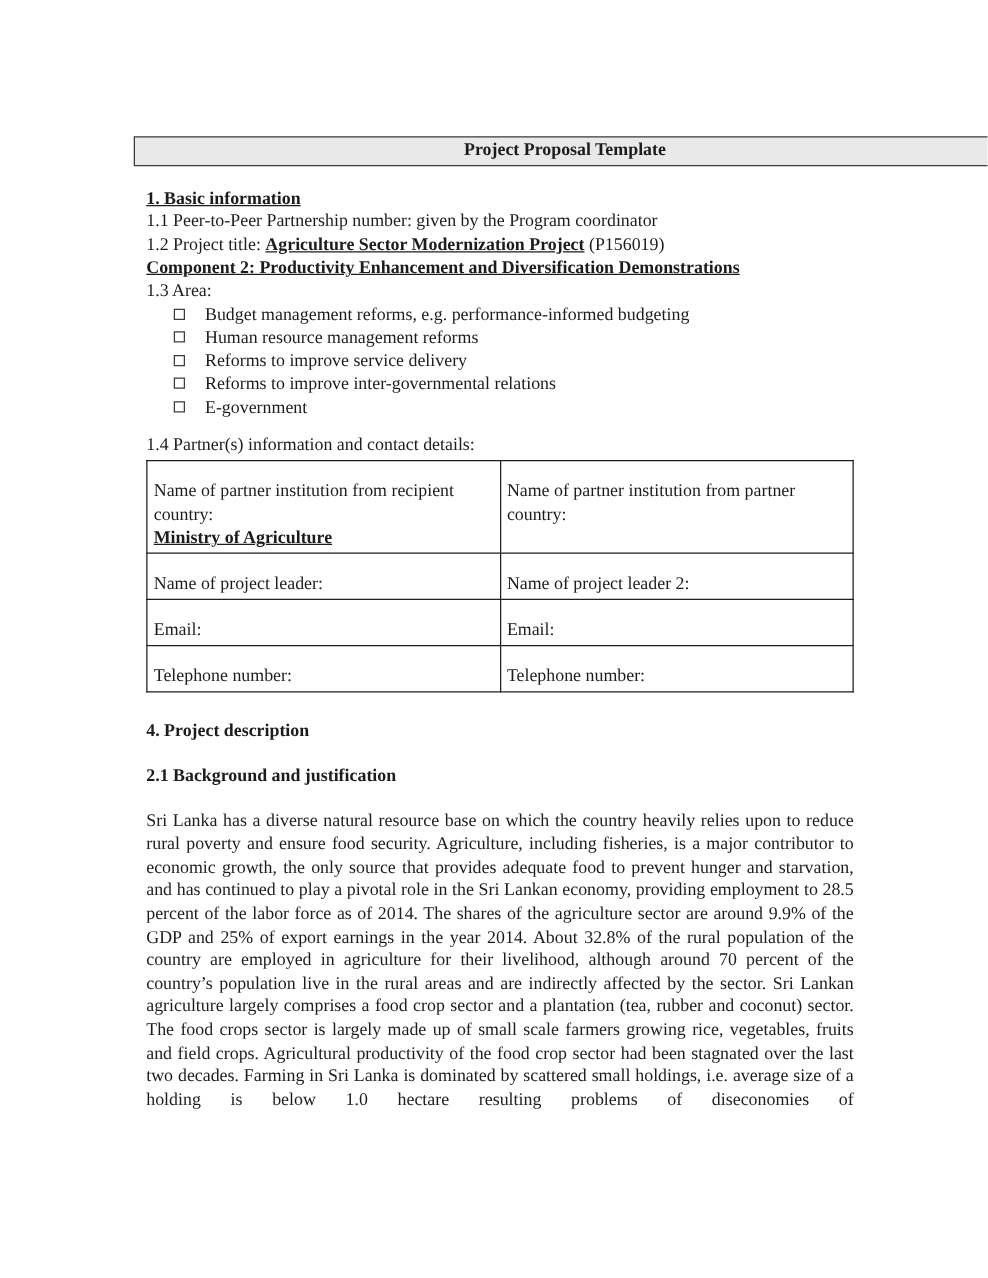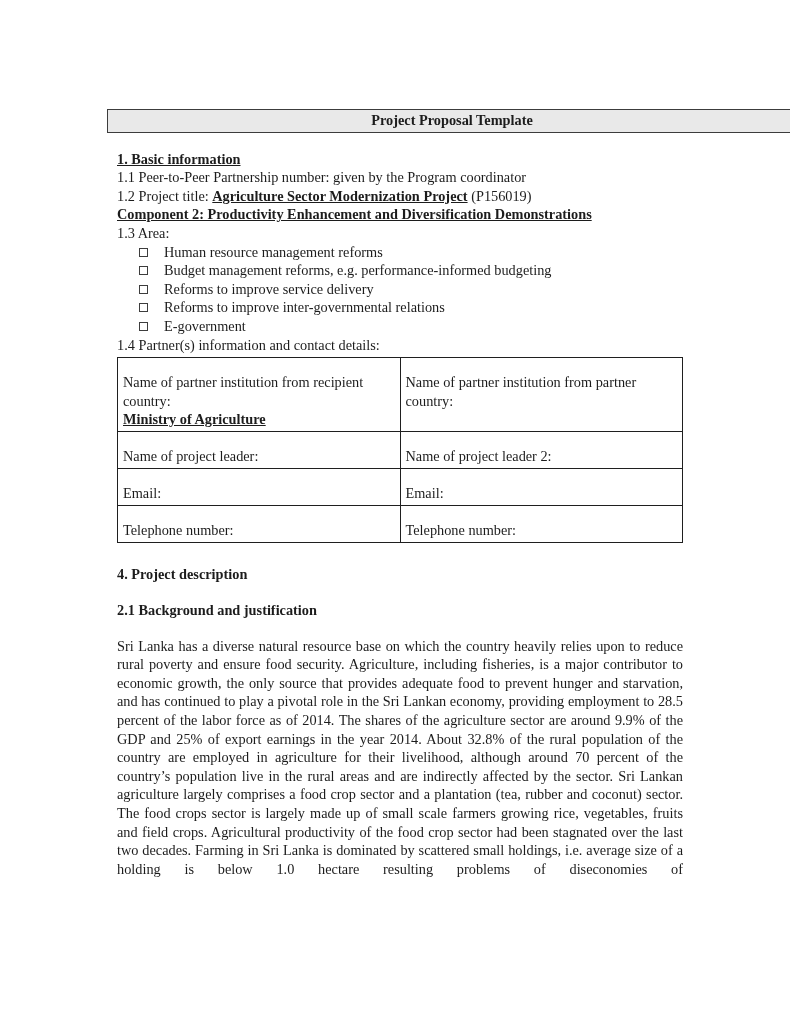--- a/index.html
+++ b/index.html
@@ -40,21 +40,21 @@
   .area-list { }
   .area-item { padding-left: 22px; }
   .cb {
     display: inline-block;
     width: 7px;
     height: 7px;
     border: 1px solid #3d3d3d;
     margin-right: 16px;
   }
 
-  .partners-label { }
+  .partners-label { margin-top: 11px; }
 
   table.partners {
     border-collapse: collapse;
     table-layout: fixed;
     width: 100%;
     margin-top: 3px;
   }
   table.partners td {
     box-sizing: border-box;
     width: 50%;
@@ -86,22 +86,22 @@
   </div>
 
   <div class="sec-basic">
     <div class="b">1. Basic information</div>
     <div>1.1 Peer-to-Peer Partnership number: given by the Program coordinator</div>
     <div><span>1.2 Project title: </span><span class="b">Agriculture Sector Modernization Project</span><span> (P156019)</span></div>
     <div class="b">Component 2: Productivity Enhancement and Diversification Demonstrations</div>
     <div>1.3 Area:</div>
 
     <div class="area-list">
+      <div class="area-item"><span class="cb"></span><span>Budget management reforms, e.g. performance-informed budgeting</span></div>
       <div class="area-item"><span class="cb"></span><span>Human resource management reforms</span></div>
-      <div class="area-item"><span class="cb"></span><span>Budget management reforms, e.g. performance-informed budgeting</span></div>
       <div class="area-item"><span class="cb"></span><span>Reforms to improve service delivery</span></div>
       <div class="area-item"><span class="cb"></span><span>Reforms to improve inter-governmental relations</span></div>
       <div class="area-item"><span class="cb"></span><span>E-government</span></div>
     </div>
 
     <div class="partners-label">1.4 Partner(s) information and contact details:</div>
 
     <table class="partners">
       <tbody>
         <tr class="r1">

